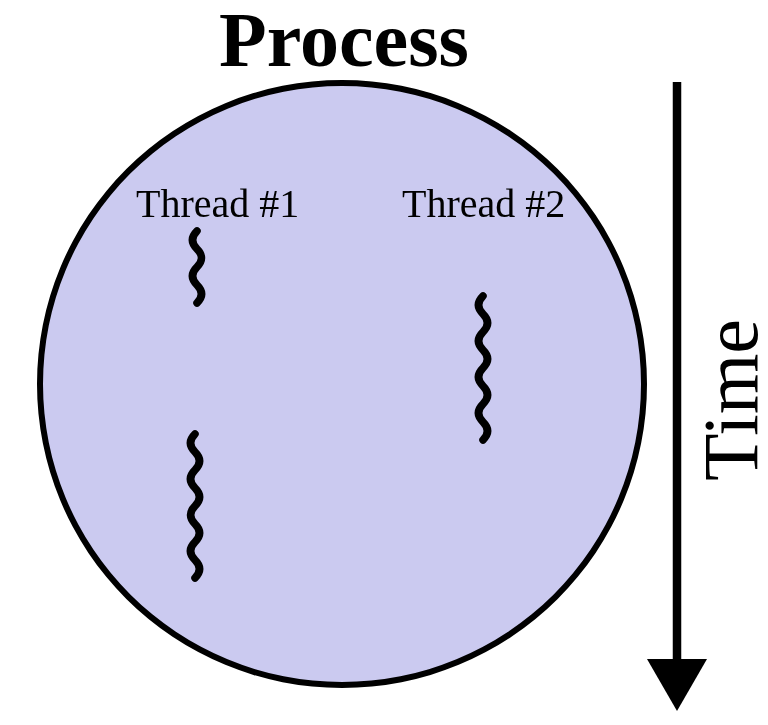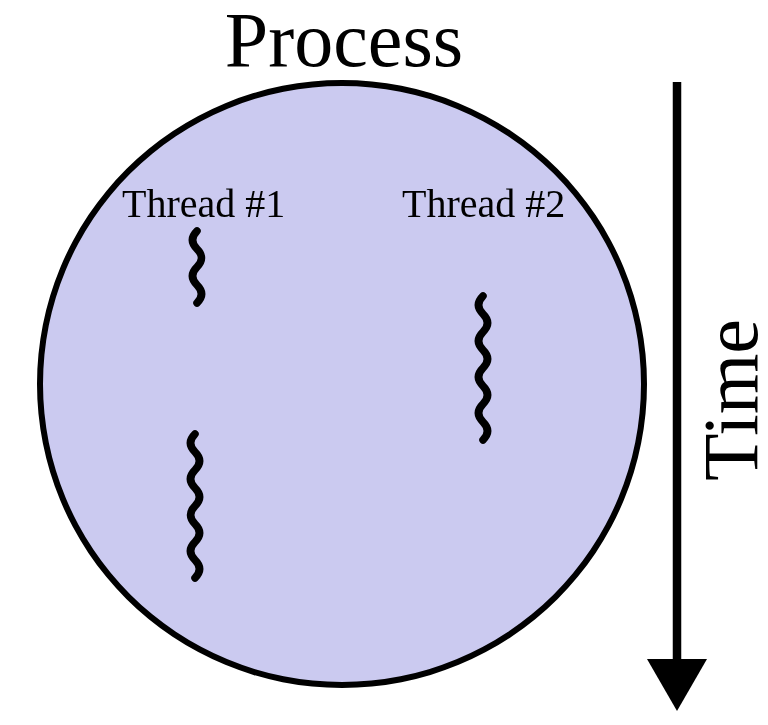--- a/index.html
+++ b/index.html
@@ -18,39 +18,40 @@
   }
   .title {
     position: absolute;
     left: 0;
     top: 1px;
     width: 688px;
     text-align: center;
     font-size: 78px;
     line-height: 78px;
     white-space: nowrap;
+    font-weight: bold;
   }
   .circle {
     position: absolute;
     left: 37px;
     top: 80px;
     width: 610px;
     height: 608px;
     box-sizing: border-box;
     border: 6px solid #000000;
     border-radius: 50%;
     background: #cbcaf0;
   }
   .thread-label {
     position: absolute;
     font-size: 40px;
     line-height: 40px;
     white-space: nowrap;
   }
-  .thread-label.t1 { left: 122px; top: 184px; }
+  .thread-label.t1 { left: 136px; top: 184px; }
   .thread-label.t2 { left: 402px; top: 184px; text-align: center; }
   .overlay {
     position: absolute;
     left: 0;
     top: 0;
     width: 768px;
     height: 725px;
     pointer-events: none;
   }
   .overlay .squiggle {

